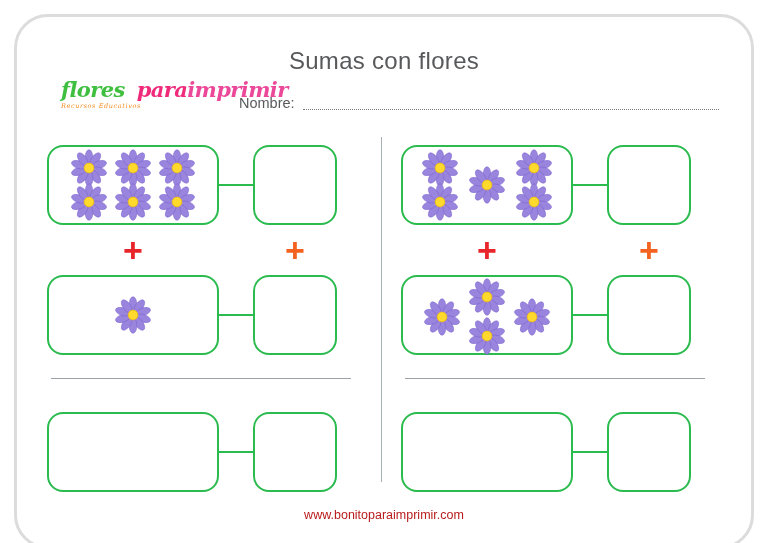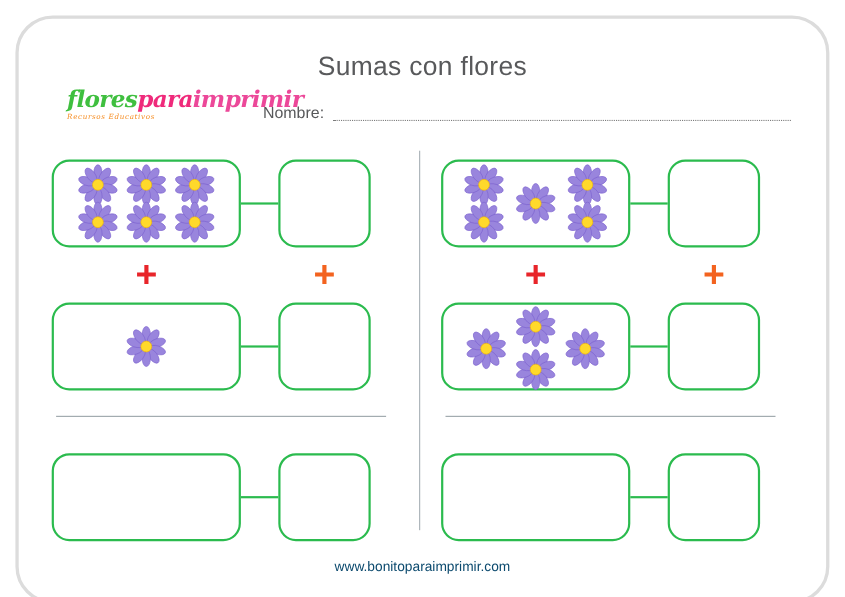--- a/index.html
+++ b/index.html
@@ -50,21 +50,21 @@
   .logo-word {
     font-family: "DejaVu Serif", serif;
     font-style: italic;
     font-weight: bold;
     font-size: 21px;
     letter-spacing: -0.6px;
     white-space: nowrap;
     line-height: 22px;
   }
   .logo-a { color: #3fbf3f; }
-  .logo-b { color: #ef2a7b; }
+  .logo-b { color: #ef2a7b; margin-left: 12px; }
   .logo-c { color: #ec4899; }
   .logo-sub {
     font-family: "DejaVu Serif", serif;
     font-style: italic;
     font-size: 6.5px;
     color: #f68b1f;
     letter-spacing: 0.6px;
     text-align: left;
     padding-right: 6px;
     margin-top: 1px;
@@ -183,21 +183,21 @@
   }
 
   
   .footer {
     position: absolute;
     left: 0;
     bottom: 24px;
     width: 100%;
     text-align: center;
     font-size: 12.5px;
-    color: #0c4a6e;
+    color: #b91c1c;
   }
 </style>
 </head>
 <body>
 
 <div id="sheet">
 
   <div class="title">Sumas con flores</div>
 
   <div class="logo-block">

